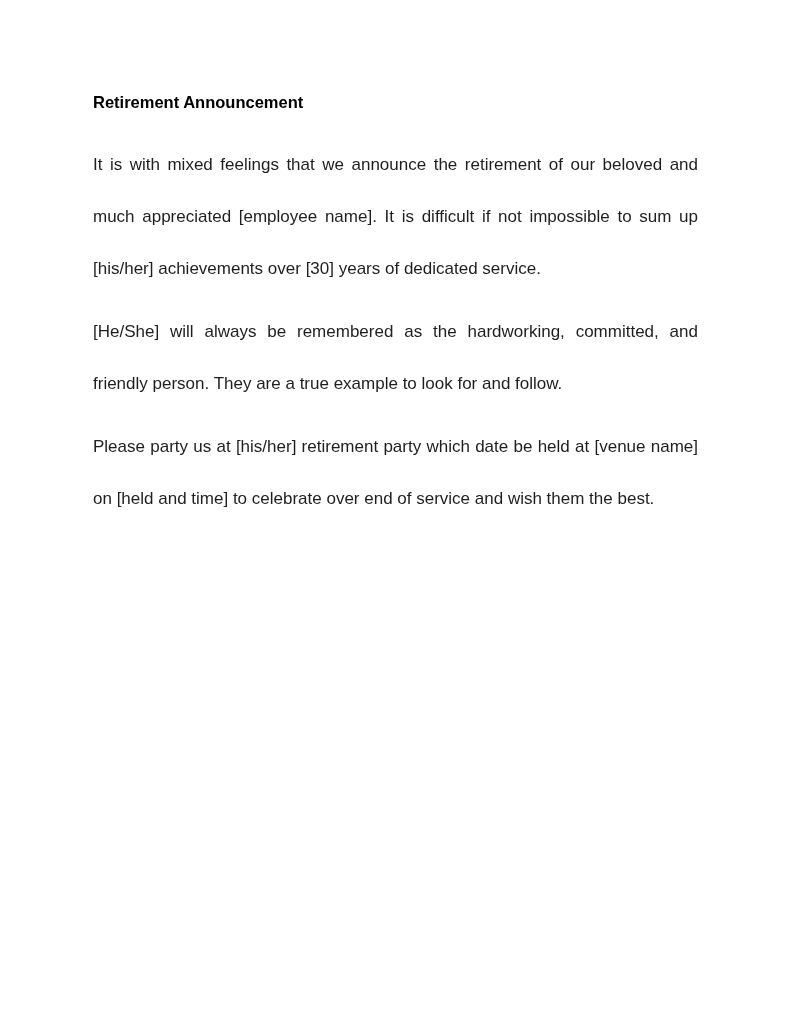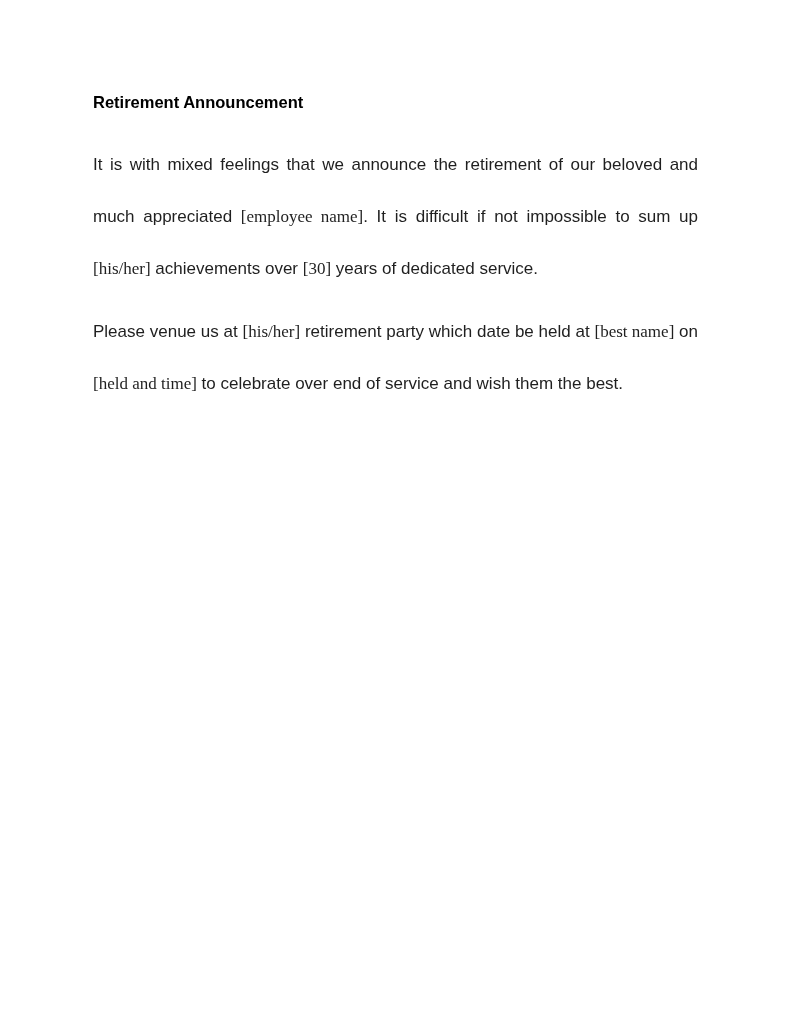--- a/index.html
+++ b/index.html
@@ -32,34 +32,37 @@
     text-align: justify;
     color: #1f1f1f;
   }
   .para:last-child {
     margin-bottom: 0;
   }
   .run-sans {
     font-family: "Liberation Sans", sans-serif;
   }
   .run-serif {
-    font-family: Liberation Serif, serif;
+    font-family: Liberation Sans, sans-serif;
     font-size: 17px;
   }
 </style>
 </head>
 <body>
 
 <div class="page">
 
   <h1 class="doc-title">Retirement Announcement</h1>
 
   <p class="para">
     <span class="run-sans">It is with mixed feelings that we announce the retirement of our beloved and much appreciated </span><span class="run-serif">[employee name]</span><span class="run-sans">. It is difficult if not impossible to sum up </span><span class="run-serif">[his/her]</span><span class="run-sans"> achievements over </span><span class="run-serif">[30]</span><span class="run-sans"> years of dedicated service.</span>
   </p>
 
 
+  <p class="para">
+    <span class="run-serif">[He/She]</span><span class="run-sans"> will always be remembered as the hardworking, committed, and friendly person. They are a true example to look for and follow.</span>
+  </p>
 
   <p class="para">
-    <span class="run-sans">Please venue us at </span><span class="run-serif">[his/her]</span><span class="run-sans"> retirement party which date be held at </span><span class="run-serif">[best name]</span><span class="run-sans"> on </span><span class="run-serif">[held and time]</span><span class="run-sans"> to celebrate over end of service and wish them the best.</span>
+    <span class="run-sans">Please party us at </span><span class="run-serif">[his/her]</span><span class="run-sans"> retirement party which date be held at </span><span class="run-serif">[venue name]</span><span class="run-sans"> on </span><span class="run-serif">[held and time]</span><span class="run-sans"> to celebrate over end of service and wish them the best.</span>
   </p>
 
 </div>
 
 </body></html>

